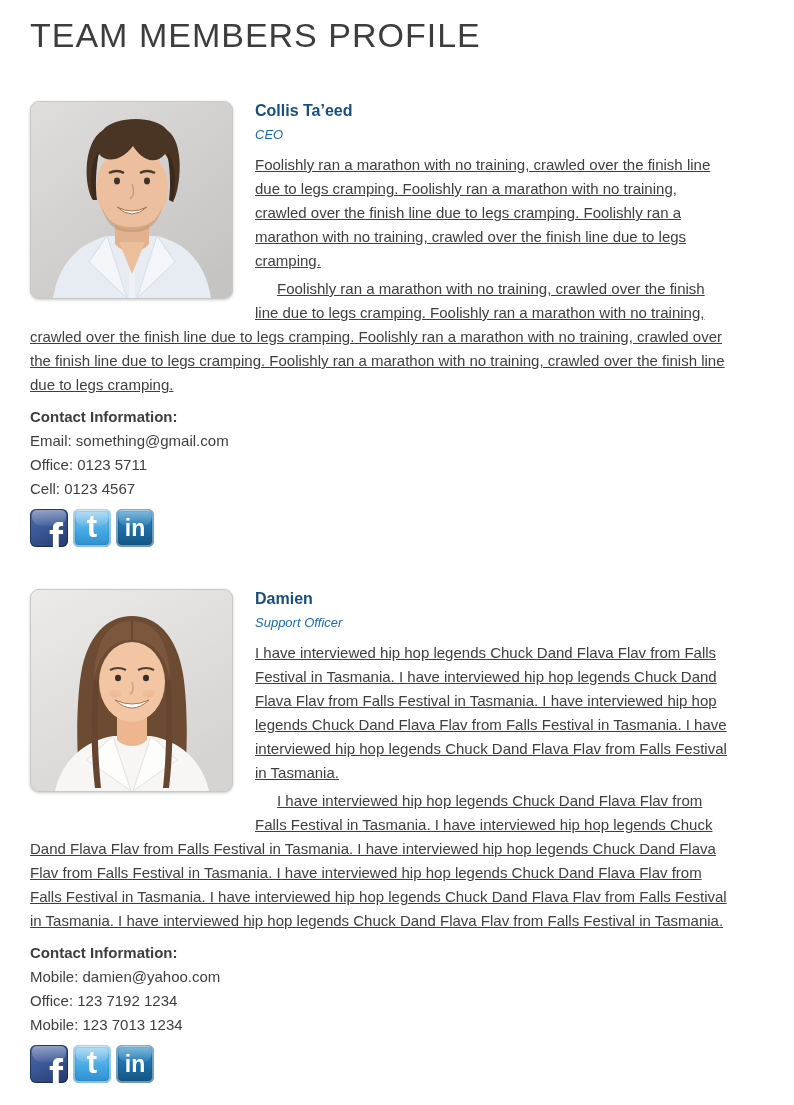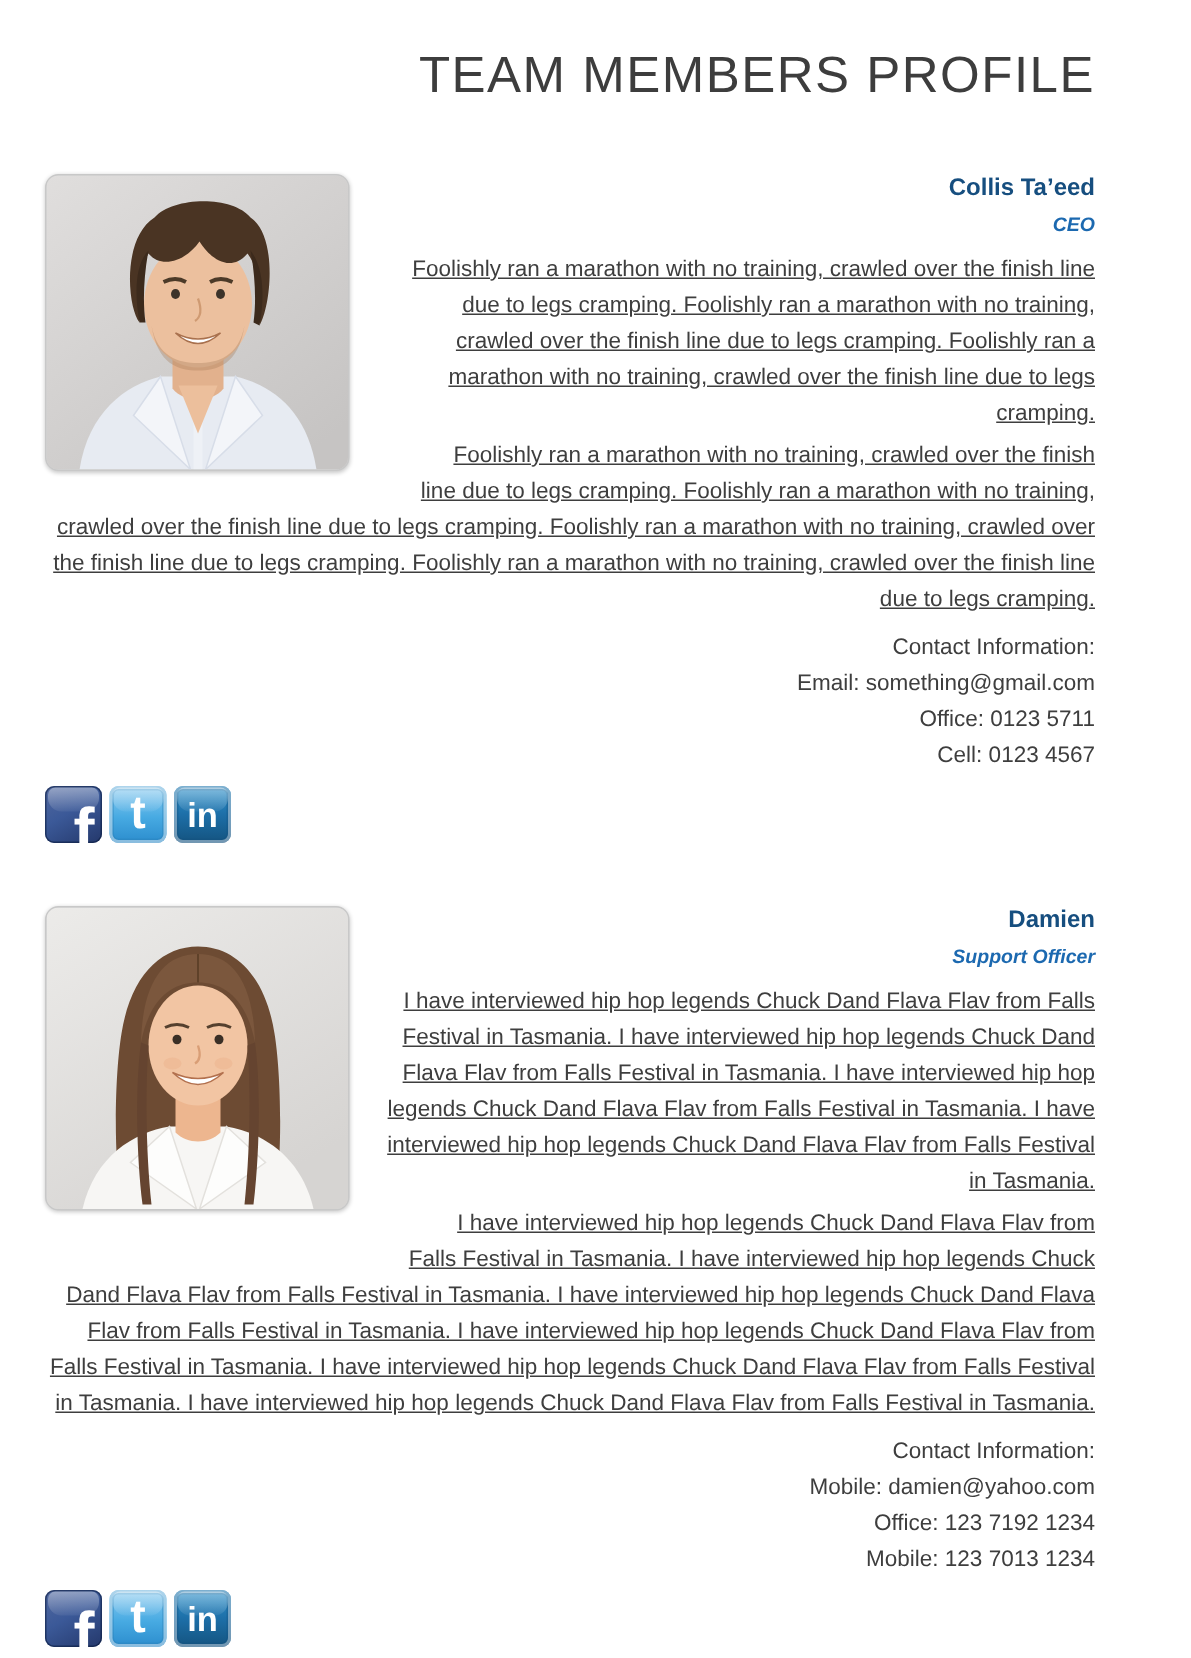--- a/index.html
+++ b/index.html
@@ -3,21 +3,21 @@
 <meta charset="utf-8">
 <style>
   html, body { margin:0; padding:0; }
   body {
     width:794px; height:1105px; overflow:hidden;
     background:#ffffff;
     font-family:"Liberation Sans", sans-serif;
     color:#3e3e3e;
     -webkit-font-smoothing:antialiased;
   }
-  .page { width:700px; margin:16px 0 0 30px; padding-top:14px;text-align:right; }
+  .page { width:700px; margin:1px 0 0 30px; padding-top:14px; }
 
   .page-title {
     margin:0; font-size:34px; line-height:40px;
     font-weight:200; letter-spacing:1px;
     color:#3d3d3d;
   }
 
   .profile { margin-top:46px; }
   .profile.second { margin-top:42px; }
   .profile::after { content:""; display:block; clear:both; }
@@ -29,27 +29,27 @@
     line-height:0;
   }
   .photo svg { display:block; }
 
   .member-name {
     margin:2px 0 6px; font-size:16px; line-height:20px;
     font-weight:bold; color:#164e7f;
   }
   .member-role {
     margin:0 0 10px; font-size:13px; line-height:16px;
-    font-style:italic; font-weight:700; color:#1c69b0;
+    font-style:italic; font-weight:400; color:#1c69b0;
   }
 
   .bio p { margin:0 0 4px; font-size:15px; line-height:24px; hyphens:auto;text-decoration:underline; }
   .bio p + p { text-indent:22px; }
 
-  .contact-heading { margin:8px 0 0; font-size:15px; line-height:24px; font-weight:normal; }
+  .contact-heading { margin:8px 0 0; font-size:15px; line-height:24px; font-weight:bold; }
   .contact-line { font-size:15px; line-height:24px; }
 
   .social { display:flex; gap:5px; margin-top:8px; }
   .social-icon {
     position:relative; width:38px; height:38px; border-radius:6px;
     overflow:hidden; display:block; color:#fff; cursor:pointer;
     text-decoration:none;
   }
   .social-icon::before { 
     content:""; position:absolute; left:2px; right:2px; top:1px; height:16px;

